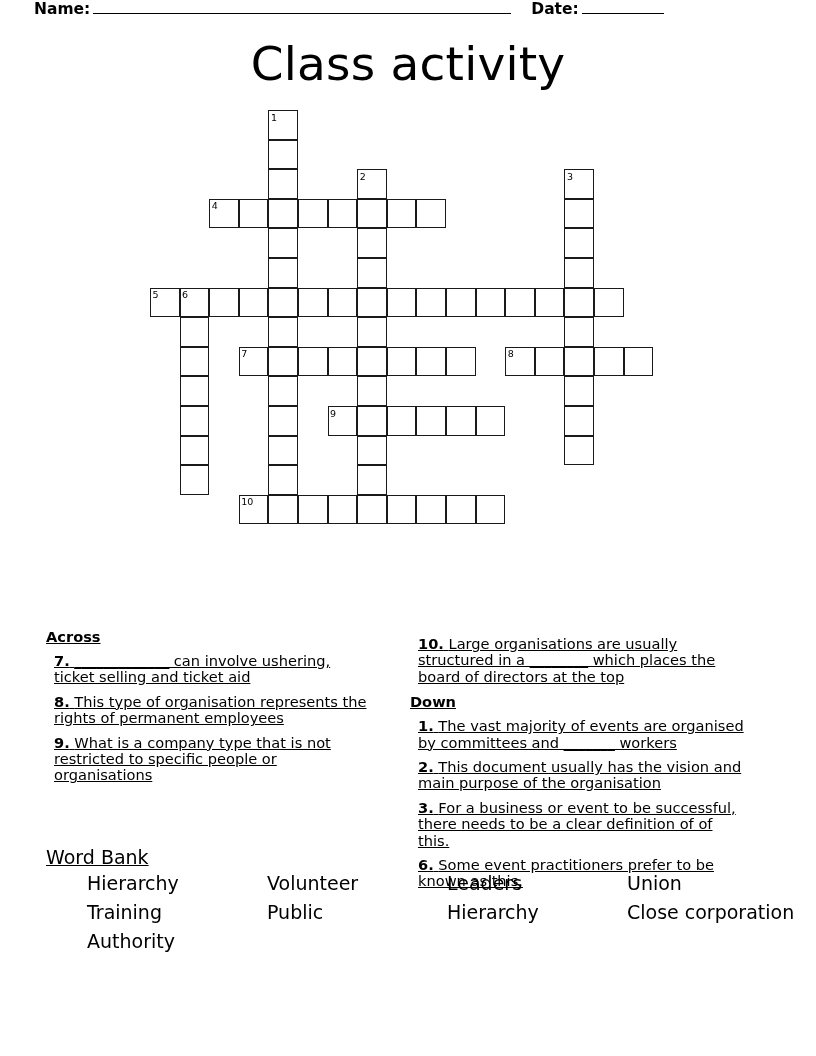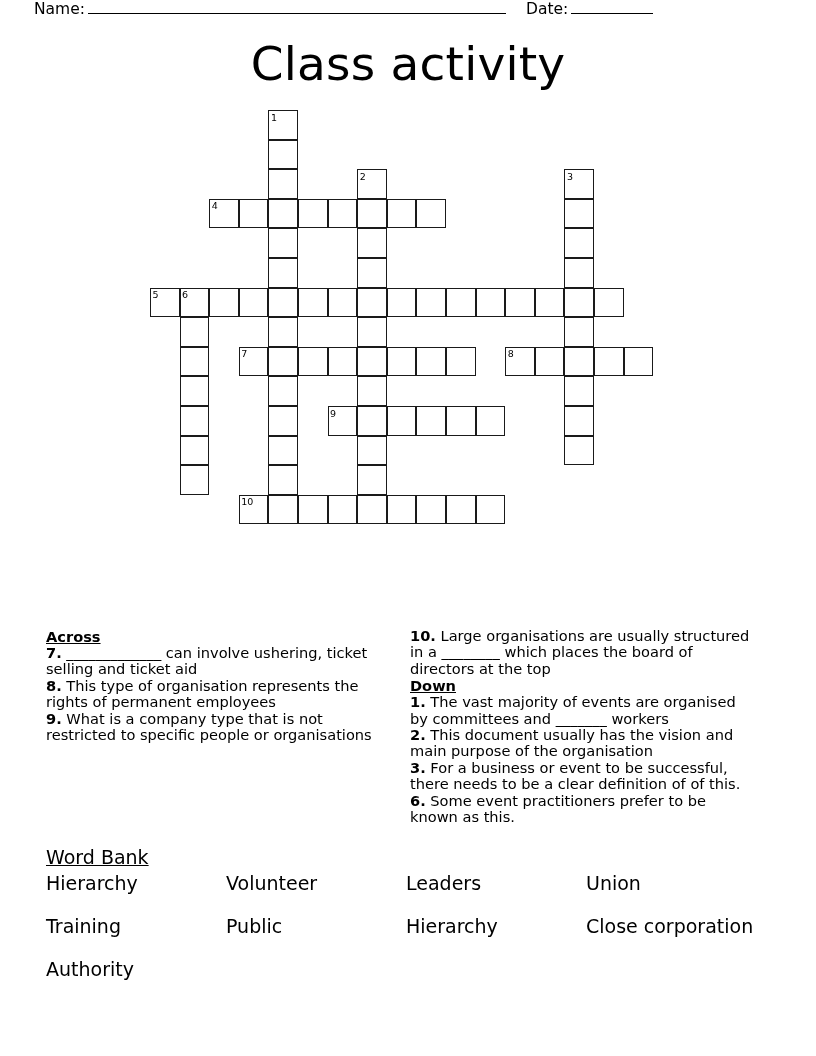--- a/index.html
+++ b/index.html
@@ -21,21 +21,21 @@
     position: absolute;
     left: 34px;
     top: 0px;
     width: 748px;
     height: 26px;
     display: flex;
     align-items: baseline;
     font-size: 15.5px;
     white-space: nowrap;
   }
-  .nd-label { font-weight: 400; }
+  .nd-label { font-weight: 700; }
   .nd-rule {
     display: inline-block;
     border-bottom: 1.3px solid #000;
     height: 13px;
   }
   .nd-rule.name { width: 418px; margin-left: 3px; }
   .nd-rule.date { width: 82px; margin-left: 3px; }
   .nd-gap { display: inline-block; width: 20px; }
 
   .page-title {
@@ -92,21 +92,22 @@
 
   .section-head {
     font-weight: bold;
     text-decoration: underline;
     font-size: 14.6px;
     line-height: 17px;
     display: block;
   }
   .clue {
     display: block;
-    margin: 0;
+    margin: 8px;
+    text-decoration: underline;
   }
   .clue .cnum { font-weight: bold; }
 
   
   .wordbank {
     position: absolute;
     left: 46px;
     top: 845px;
     width: 724px;
   }
@@ -114,23 +115,24 @@
     font-size: 19px;
     font-weight: 400;
     text-decoration: underline;
     line-height: 24px;
     display: block;
     margin-bottom: 4px;
   }
   .wb-grid {
     display: grid;
     grid-template-columns: 180px 180px 180px 184px;
-    row-gap: 22px;
+    row-gap: 8px;
     font-size: 19px;
     line-height: 21px;
+    margin-left: 41px;
   }
   .wb-word { white-space: nowrap; }
 </style>
 </head>
 <body>
 
 <div class="name-date-row">
   <span class="nd-label">Name:</span>
   <span class="nd-rule name"></span>
   <span class="nd-gap"></span>

